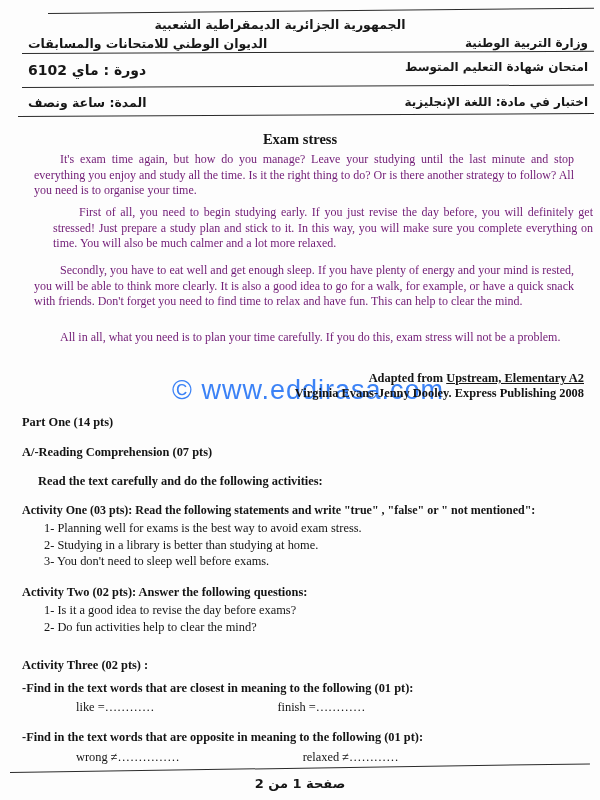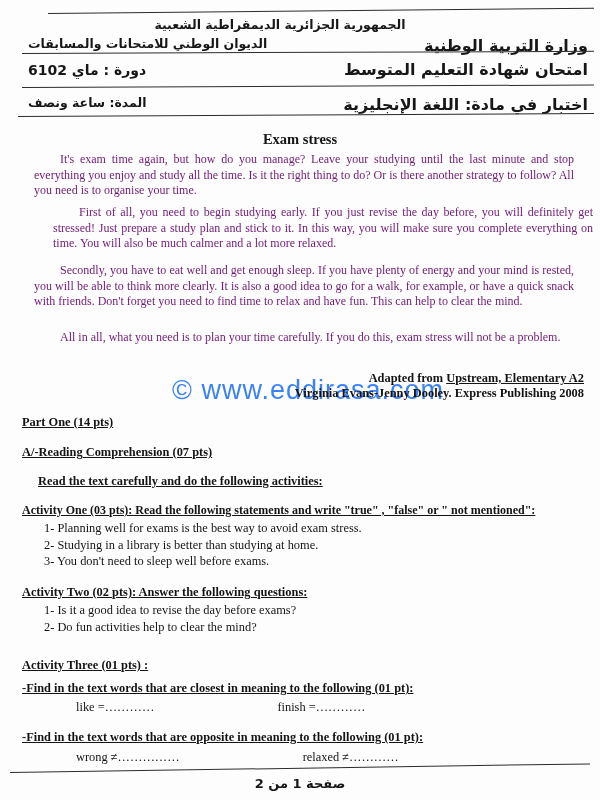--- a/index.html
+++ b/index.html
@@ -62,21 +62,21 @@
   }
 
   .hdr-center {
     position: absolute;
     top: 17px;
     width: 560px;
     text-align: center;
     font-size: 12.5px;
   }
   .hdr-row { position: absolute; }
-  .hdr-right { right: 12px; text-align: right; font-size: 16px; }
+  .hdr-right { right: 12px; text-align: right; font-size: 12px; }
   .hdr-left  { left: 28px;  text-align: right; font-size: 12.5px; }
 
   .r1 { top: 36px; }
   .r2 { top: 60px; }
   .r3 { top: 95px; }
 
   .l1 { top: 36px; }
   .l2 { top: 62px; font-size: 14px; }
   .l3 { top: 95px; }
 
@@ -119,21 +119,20 @@
   }
   .attrib-1 { top: 371px; }
   .attrib-2 { top: 386px; }
   .u { text-decoration: underline; }
 
   
   .sec {
     position: absolute;
     font-weight: bold;
     font-size: 12.4px;
-    text-decoration: underline;
     white-space: nowrap;
   }
   .s-part    { left: 22px; top: 415px; }
   .s-reading { left: 22px; top: 445px; }
   .s-read    { left: 38px; top: 474px; }
   .s-act1    { left: 22px; top: 503px; font-size: 12px; }
   .s-act2    { left: 22px; top: 585px; }
   .s-act3    { left: 22px; top: 658px; }
   .s-close   { left: 22px; top: 681px; }
   .s-opp     { left: 22px; top: 730px; }
@@ -222,21 +221,21 @@
 
     <div class="sec s-act1">Activity One (03 pts): Read the following statements and write "true" , "false" or " not mentioned":</div>
     <div class="items i-act1">1- Planning well for exams is the best way to avoid exam stress.
 2- Studying in a library is better than studying at home.
 3- You don't need to sleep well before exams.</div>
 
     <div class="sec s-act2">Activity Two (02 pts): Answer the following questions:</div>
     <div class="items i-act2">1- Is it a good idea to revise the day before exams?
 2- Do fun activities help to clear the mind?</div>
 
-    <div class="sec s-act3">Activity Three (01 pts) :</div>
+    <div class="sec s-act3">Activity Three (02 pts) :</div>
     <div class="sec s-close">-Find in the text words that are closest in meaning to the following (01 pt):</div>
 
     <div class="blanks b-row1">
       <span class="blank-cell"><span>like</span>
         <span>=</span><span>…………</span></span>
       <span class="blank-cell bc-2"><span>finish</span>
         <span>=</span><span>…………</span></span>
     </div>
 
     <div class="sec s-opp">-Find in the text words that are opposite in meaning to the following (01 pt):</div>

